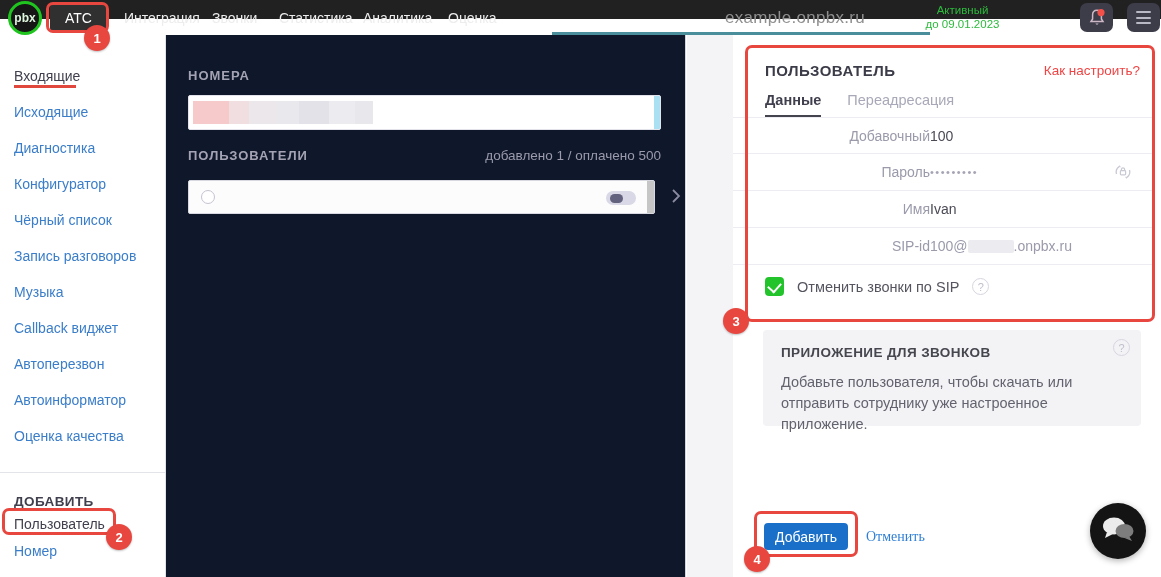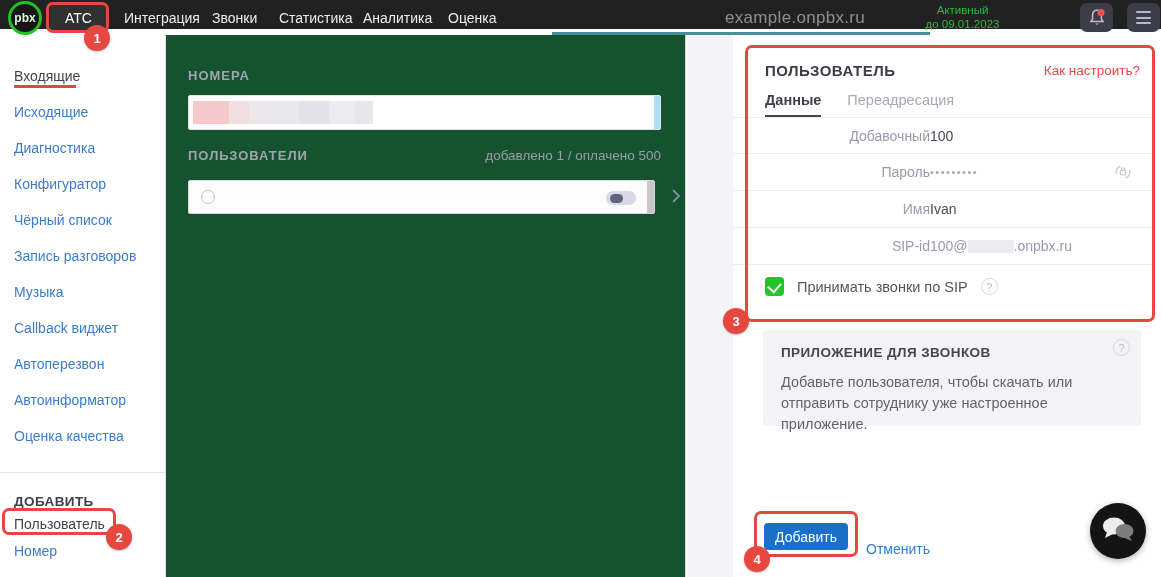--- a/index.html
+++ b/index.html
@@ -2,21 +2,21 @@
 <html><head>
 <meta charset="utf-8">
 <style>
   * { margin:0; padding:0; box-sizing:border-box; }
   html,body { width:1161px; height:577px; }
   body { font-family:"Liberation Sans", sans-serif; background:#fff; overflow:hidden; }
   .screen { position:relative; width:1161px; height:577px; background:#fff; overflow:hidden; }
   .abs { position:absolute; }
 
   
-  .topbar { position:absolute; left:0; top:0; width:1161px; height:29px; background:#212121; z-index:5; }
+  .topbar { position:absolute; left:0; top:0; width:1161px; height:19px; background:#212121; z-index:5; }
   .logo { position:absolute; left:8px; top:1px; width:34px; height:34px; border-radius:50%;
           background:#161616; border:3px solid #1fc41f; color:#dff5df; font-size:12px; font-weight:bold;
           display:flex; align-items:center; justify-content:center; }
   .nav-item { position:absolute; top:0; height:35px; display:flex; align-items:center;
               color:#ededed; font-size:14px; cursor:pointer; }
   .nav-tile { position:absolute; left:50px; top:2px; width:57px; height:31px; background:#303030;
               border-radius:5px; display:flex; align-items:center; justify-content:center;
               color:#fff; font-size:14px; }
   .domain { position:absolute; left:695px; top:8px; width:200px; text-align:center;
             color:#8f8f8f; font-size:17px; letter-spacing:.3px; }
@@ -34,21 +34,21 @@
   .side-link { position:absolute; left:14px; font-size:14px; color:#3a7dc9; cursor:pointer; white-space:nowrap; }
   .side-link.active { color:#3f3f4d; }
   .active-underline { position:absolute; left:14px; top:50px; width:62px; height:3px; background:#e0483e; }
   .side-divider { position:absolute; left:0; top:437px; width:166px; height:1px; background:#e3e3ea; }
   .side-section-title { position:absolute; left:14px; top:459px; font-size:13.5px; font-weight:bold;
                         color:#3f3f4d; letter-spacing:.4px; }
   .side-add { position:absolute; left:14px; font-size:14px; cursor:pointer; }
 
   
   .numbers-panel { position:absolute; left:166px; top:35px; width:520px; height:542px;
-                   background:#14532d; border-right:1px solid #d5d5de; }
+                   background:#0f172a; border-right:1px solid #d5d5de; }
   .panel-label { font-size:13px; font-weight:bold; letter-spacing:1px; color:#a3a3b3; }
   .num-input { position:absolute; left:22px; top:60px; width:473px; height:35px; background:#fff;
                border:1px solid #e2e2ea; border-radius:2px; display:flex; align-items:center;
                padding-left:4px; overflow:hidden; }
   .redact { height:23px; display:inline-block; }
   .caret-bar { position:absolute; right:0; top:0; width:6px; height:33px; background:#abdff2; }
   .users-head { position:absolute; left:22px; top:113px; width:473px; display:flex;
                 justify-content:space-between; align-items:baseline; }
   .users-meta { font-size:13.5px; color:#9b9bac; }
   .user-row { position:absolute; left:22px; top:145px; width:467px; height:34px; background:#fcfcfd;
@@ -92,21 +92,21 @@
   .help-circle { width:17px; height:17px; border:1.5px solid #d6d6e0; border-radius:50%; color:#c0c0cc;
                  font-size:11px; display:flex; align-items:center; justify-content:center; }
   .app-card { position:absolute; left:30px; top:295px; width:378px; height:96px; background:#f3f3f6;
               border-radius:4px; padding:15px 18px; }
   .app-card-title { font-size:13.5px; font-weight:bold; letter-spacing:.4px; color:#46464f; }
   .app-card-body { margin-top:12px; font-size:14.5px; color:#63636f; line-height:21px; max-width:345px; }
   .app-card .help-circle { position:absolute; top:9px; right:11px; }
   .submit-btn { position:absolute; left:31px; top:488px; width:84px; height:27px; background:#1a70c8;
                 color:#fff; font-size:14px; border:none; border-radius:4px; cursor:pointer;
                 font-family:"Liberation Sans", sans-serif; }
-  .cancel-link { position:absolute; left:133px; top:506px; font-size:14px; color:#2f7fd6; cursor:pointer; }
+  .cancel-link { position:absolute; left:133px; top:494px; font-size:14px; color:#2f7fd6; cursor:pointer;font-family:Liberation Serif, serif; }
 
   
   .anno-box { position:absolute; border:3px solid #e8473f; border-radius:7px; z-index:20; pointer-events:none; }
   .anno-badge { position:absolute; width:26px; height:26px; border-radius:50%; background:#e8473f;
                 color:#fff; font-size:13px; font-weight:bold; display:flex; align-items:center;
                 justify-content:center; z-index:21; box-shadow:0 1px 2px rgba(0,0,0,.25); }
 
   
   .chat-fab { position:absolute; left:1090px; top:503px; width:56px; height:56px; border-radius:50%;
               background:#141414; z-index:15; cursor:pointer; box-shadow:0 2px 6px rgba(0,0,0,.3);
@@ -250,21 +250,21 @@
       <div class="form-row">
         <span class="f-label">SIP-id</span>
         <span class="f-value gray">
           <span>100@</span><span class="sip-redact"></span><span>.onpbx.ru</span>
         </span>
       </div>
     </div>
 
     <div class="check-row">
       <span class="checkbox"></span>
-      <span class="check-label">Принимать звонки по SIP</span>
+      <span class="check-label">Отменить звонки по SIP</span>
       <span class="help-circle">?</span>
     </div>
 
     <div class="app-card">
       <div class="app-card-title">ПРИЛОЖЕНИЕ ДЛЯ ЗВОНКОВ</div>
       <div class="app-card-body">Добавьте пользователя, чтобы скачать или отправить сотруднику уже настроенное приложение.</div>
       <span class="help-circle">?</span>
     </div>
 
     <button class="submit-btn">Добавить</button>

